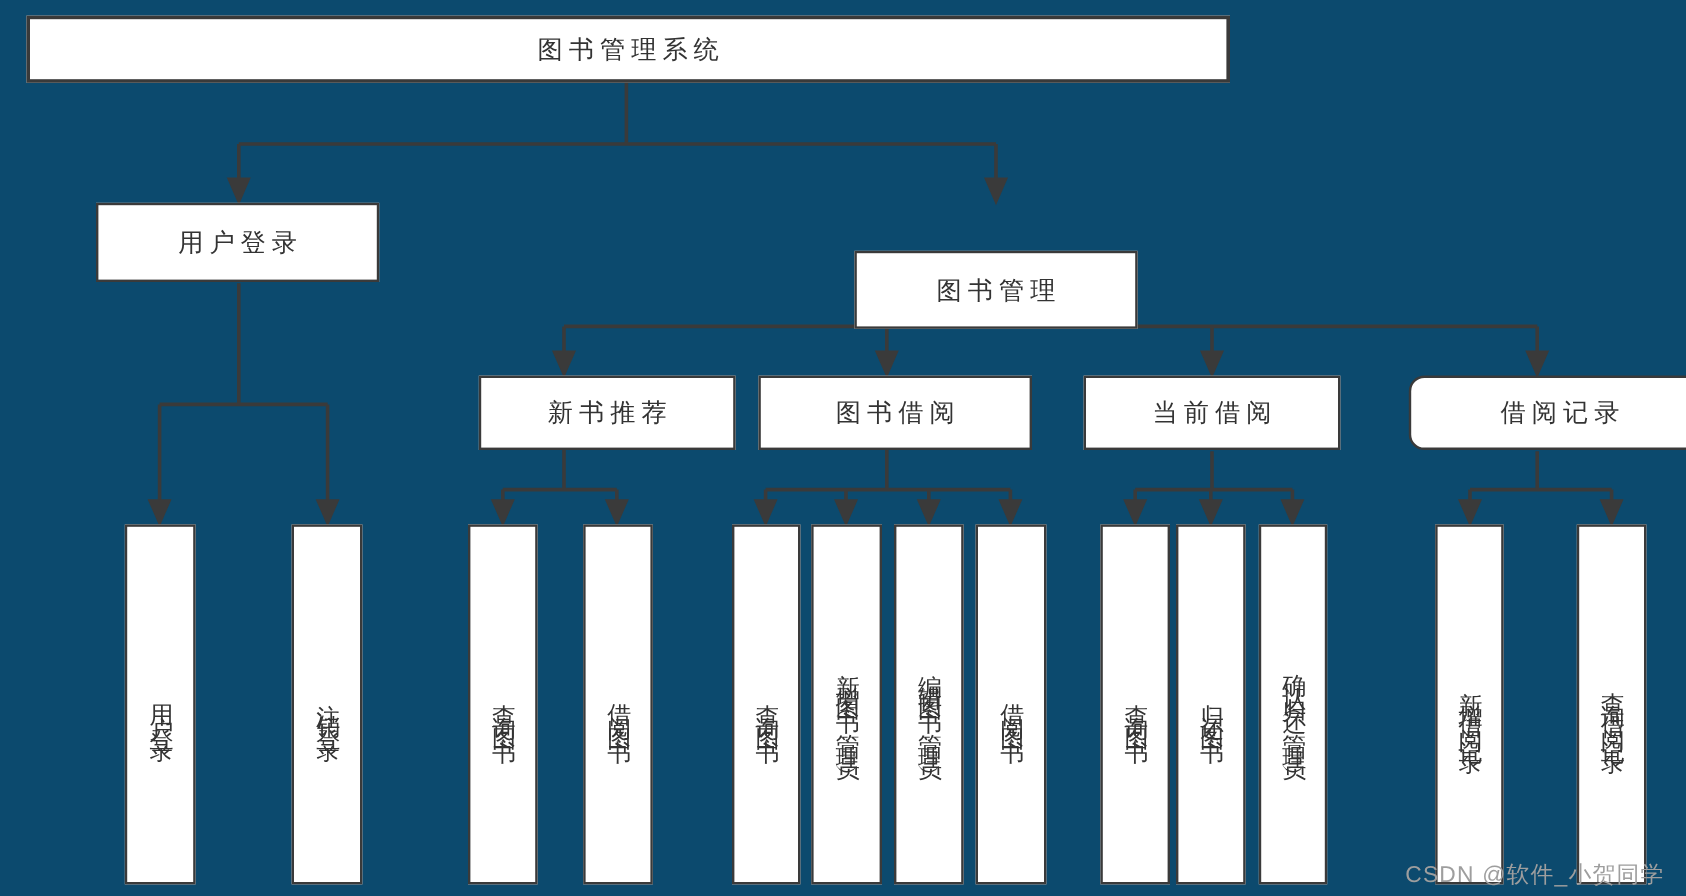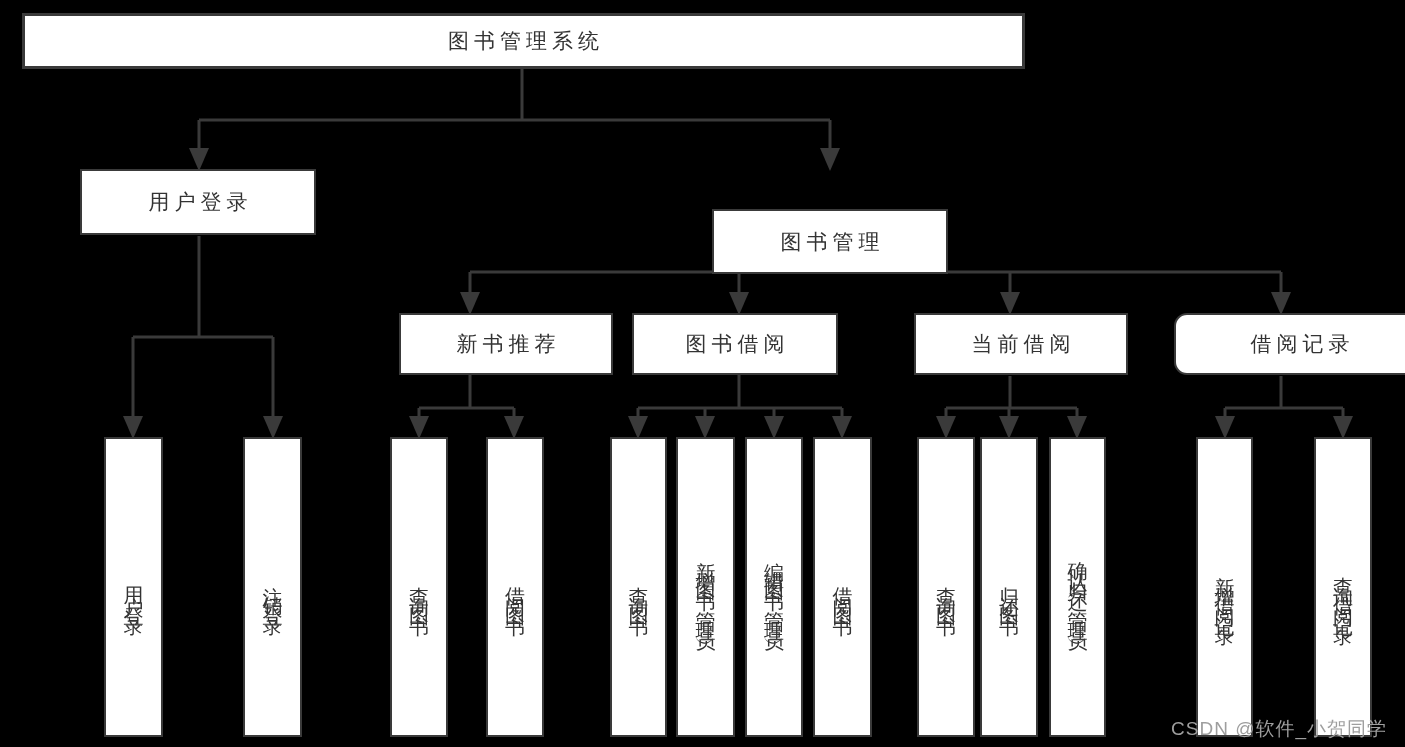--- a/index.html
+++ b/index.html
@@ -5,21 +5,21 @@
   html, body {
     margin: 0;
     padding: 0;
     background: #ffffff;
     font-family: "Liberation Sans", sans-serif;
   }
   #stage {
     position: relative;
     width: 1405px;
     height: 747px;
-    background: #000000;
+    background: #0c4a6e;
     overflow: hidden;
   }
   #connectors {
     position: absolute;
     left: 0; top: 0;
     width: 1405px;
     height: 747px;
     pointer-events: none;
   }
   .node {
@@ -106,24 +106,24 @@
   <div class="node" style="left:80px; top:169px; width:236px; height:66px;">
     <span class="h-label">用户登录</span>
   </div>
   <div class="node" style="left:712px; top:169px; width:236px; height:65px;margin-top:40px;">
     <span class="h-label">图书管理</span>
   </div>
 
   <div class="node" style="left:363px; top:313px; width:214px; height:62px;margin-left:36px;">
     <span class="h-label">新书推荐</span>
   </div>
-  <div class="node" style="left:632px; top:313px; width:206px; height:62px;">
+  <div class="node" style="left:632px; top:313px; width:228px; height:62px;">
     <span class="h-label">图书借阅</span>
   </div>
-  <div class="node" style="left:903px; top:313px; width:214px; height:62px;margin-left:11px;">
+  <div class="node" style="left:903px; top:313px; width:214px; height:62px;">
     <span class="h-label">当前借阅</span>
   </div>
   <div class="node" style="left:1174px; top:313px; width:252px; height:62px;border-radius:13px;">
     <span class="h-label">借阅记录</span>
   </div>
 
   <div class="node leaf" style="left:104px; top:437px; width:59px; height:300px;">
     <span>用户登录</span>
   </div>
   <div class="node leaf" style="left:243px; top:437px; width:59px; height:300px;">

